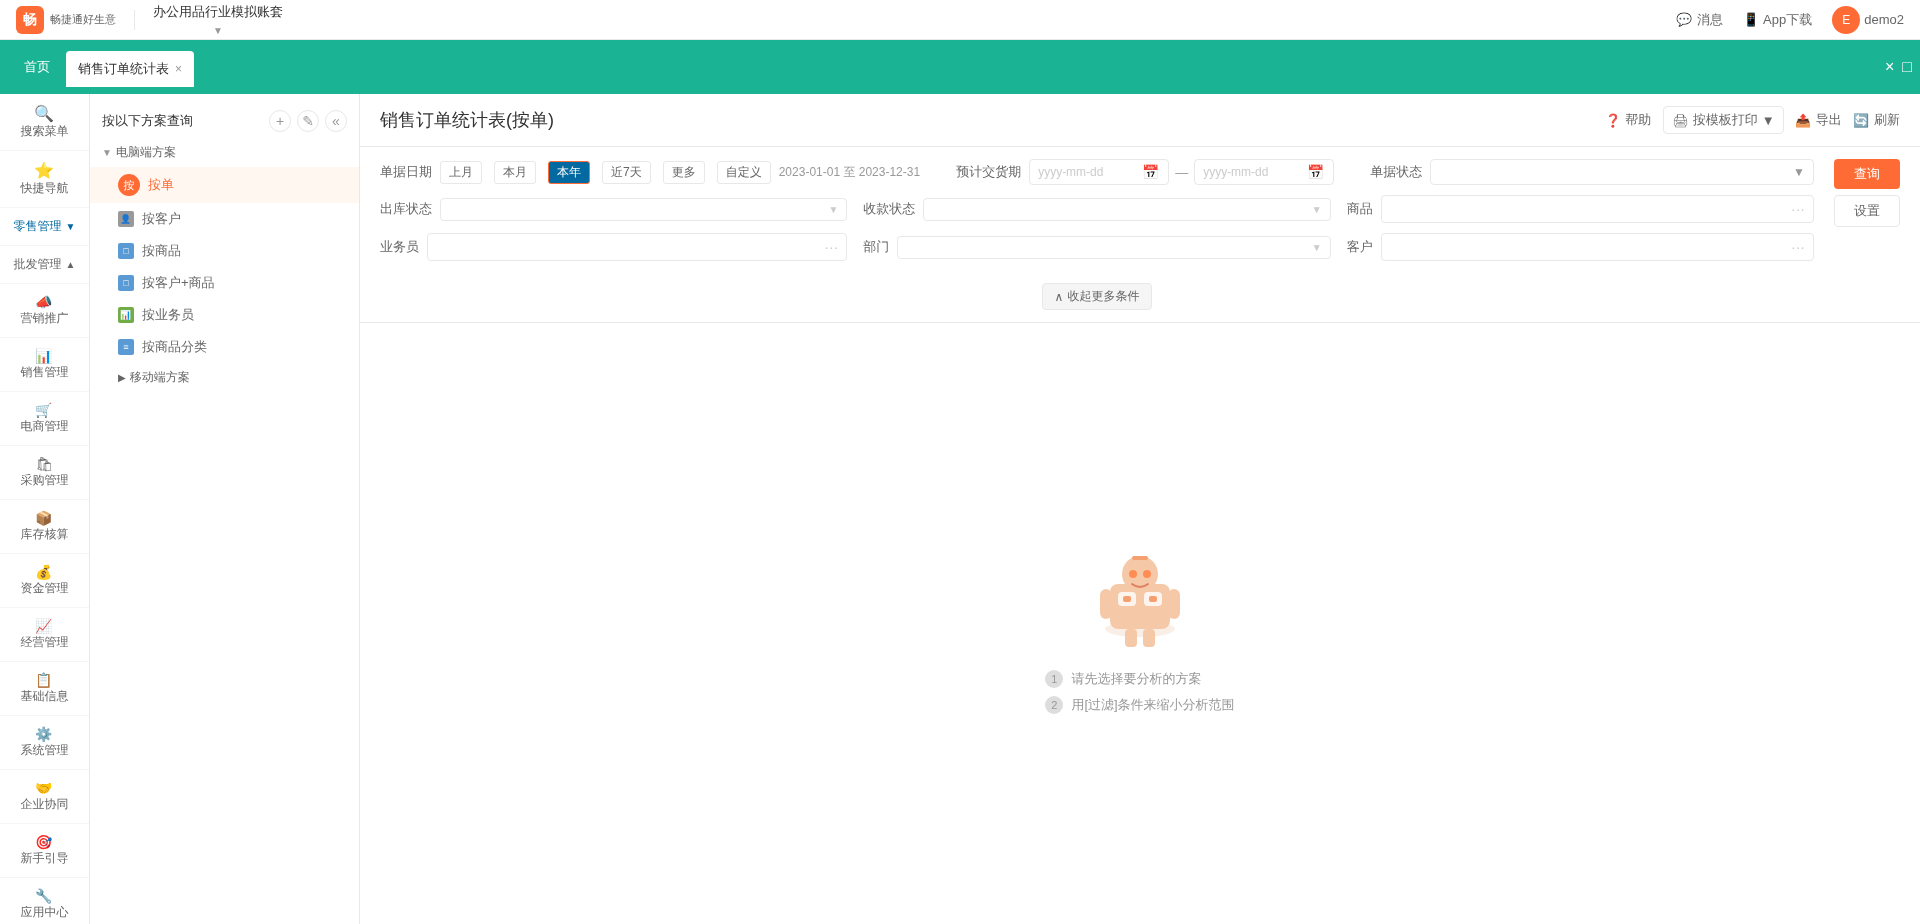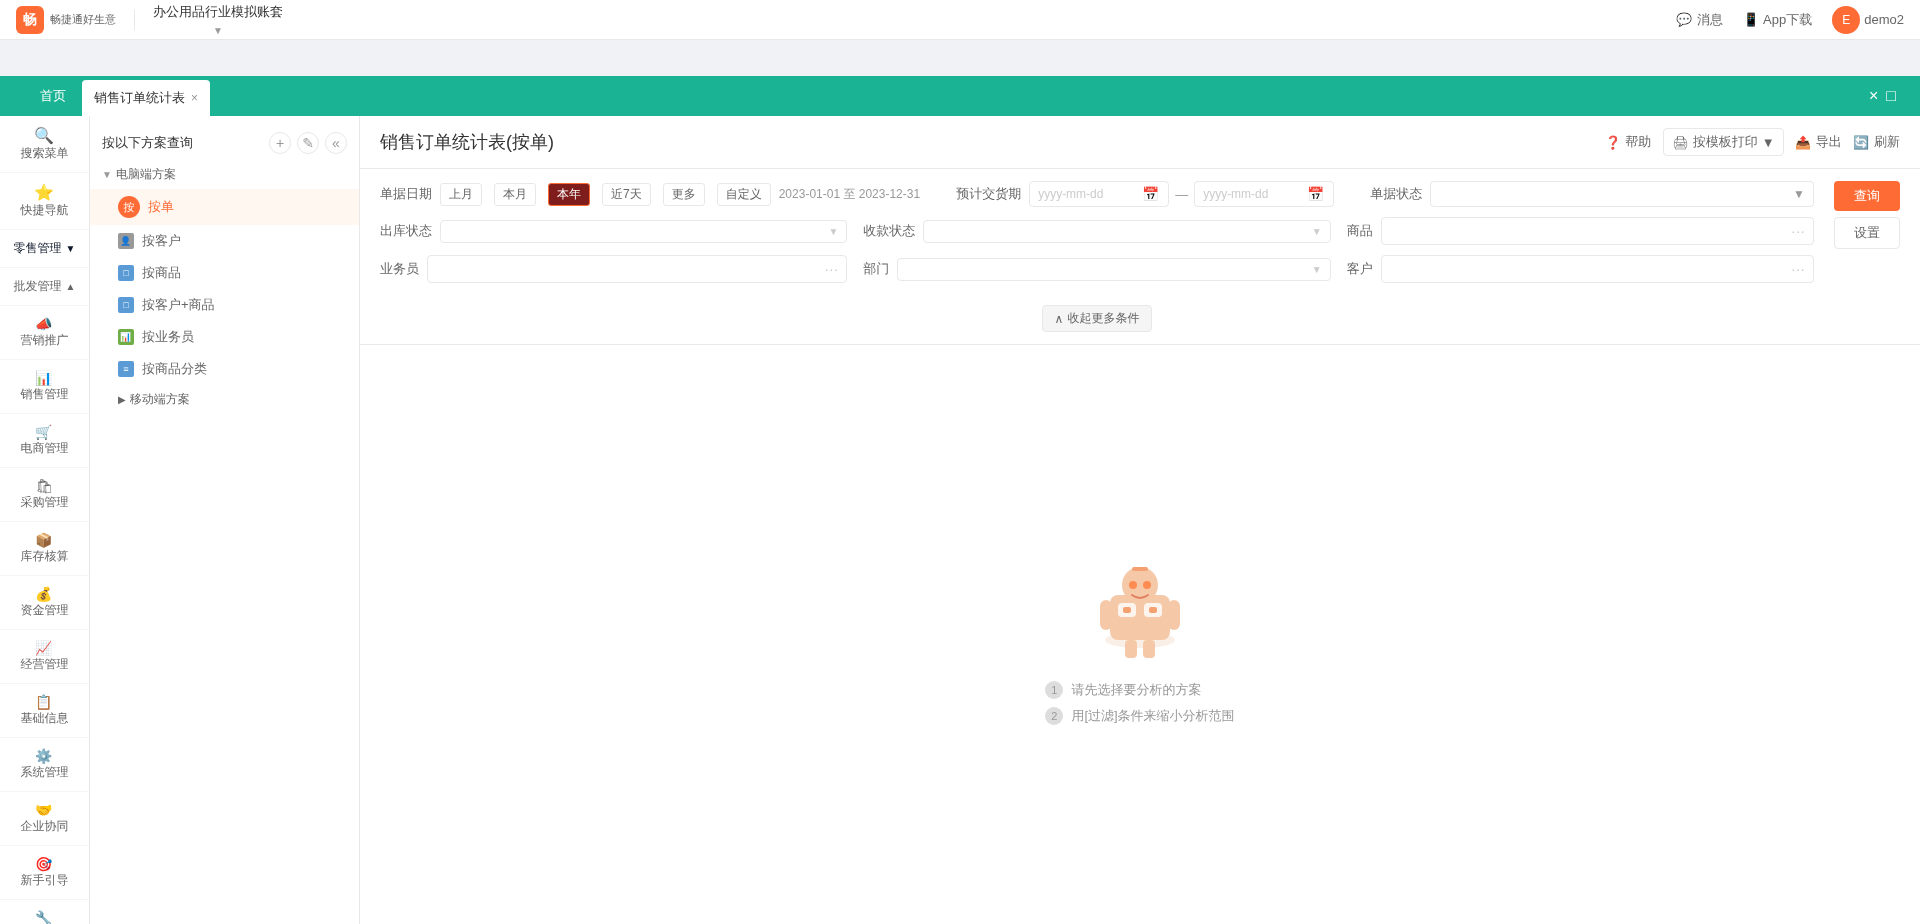--- a/index.html
+++ b/index.html
@@ -11,34 +11,34 @@
     .logo-area { display: flex; align-items: center; gap: 6px; }
     .logo-icon { width: 28px; height: 28px; background: #ff6b35; border-radius: 6px; display: flex; align-items: center; justify-content: center; color: white; font-size: 14px; font-weight: bold; }
     .logo-text { font-size: 11px; color: #666; line-height: 1.3; }
     .workspace-selector { display: flex; align-items: center; gap: 4px; font-size: 13px; color: #333; cursor: pointer; flex-direction: column; }
     .workspace-selector .chevron { color: #999; font-size: 10px; }
     .topbar-right { display: flex; align-items: center; gap: 20px; }
     .topbar-action { display: flex; align-items: center; gap: 4px; font-size: 13px; color: #666; cursor: pointer; }
     .user-avatar { width: 28px; height: 28px; border-radius: 50%; background: #ff6b35; display: flex; align-items: center; justify-content: center; color: white; font-size: 12px; }
 
     
-    .tabbar { height: 40px; background: #1ab394; display: flex; align-items: center; padding: 0 24px; flex-shrink: 0; margin-top: 36px; }
+    .tabbar { height: 54px; background: #1ab394; display: flex; align-items: center; padding: 0 8px; flex-shrink: 0; }
     .tab-home { padding: 0 16px; height: 40px; display: flex; align-items: center; color: white; font-size: 13px; cursor: pointer; }
     .tab-active { background: white; color: #333; border-radius: 4px 4px 0 0; padding: 0 12px; height: 36px; display: flex; align-items: center; gap: 6px; font-size: 13px; margin-top: 4px; }
     .tab-close { color: #999; cursor: pointer; font-size: 12px; }
     .tab-controls { margin-left: auto; display: flex; align-items: center; gap: 8px; }
     .tab-ctrl-btn { color: white; cursor: pointer; font-size: 16px; }
 
     
     .main-layout { display: flex; flex: 1; overflow: hidden; }
 
     
     .sidebar { width: 90px; background: white; border-right: 1px solid #e8e8e8; display: flex; flex-direction: column; flex-shrink: 0; overflow-y: auto; }
     .sidebar-item { padding: 10px 0; text-align: center; cursor: pointer; font-size: 12px; color: #666; border-bottom: 1px solid #f5f5f5; }
-    .sidebar-item.active { color: #0f172a; }
+    .sidebar-item.active { color: #0369a1; }
     .sidebar-item.has-arrow { display: flex; align-items: center; justify-content: center; gap: 4px; }
     .sidebar-item .arrow { font-size: 10px; }
 
     
     .content-area { flex: 1; display: flex; overflow: hidden; }
 
     
     .left-panel { width: 270px; background: white; border-right: 1px solid #e8e8e8; flex-shrink: 0; padding: 10px 0; }
     .left-panel-header { display: flex; align-items: center; justify-content: space-between; padding: 6px 12px; }
     .left-panel-title { font-size: 13px; color: #333; font-weight: 500; }
@@ -63,21 +63,21 @@
     .header-action-btn { display: flex; align-items: center; gap: 4px; font-size: 13px; color: #666; cursor: pointer; }
     .header-action-btn .icon { color: #1ab394; }
     .btn-template-print { display: flex; align-items: center; gap: 4px; font-size: 13px; color: #666; cursor: pointer; border: 1px solid #e8e8e8; padding: 4px 8px; border-radius: 4px; }
 
     
     .filter-area { background: white; padding: 12px 20px; border-bottom: 1px solid #e8e8e8; flex-shrink: 0; }
     .filter-row { display: flex; align-items: center; gap: 16px; margin-bottom: 10px; }
     .filter-label { font-size: 13px; color: #666; white-space: nowrap; flex-shrink: 0; }
     .date-btns { display: flex; align-items: center; gap: 12px; }
     .date-btn { padding: 2px 8px; border-radius: 3px; font-size: 12px; cursor: pointer; border: 1px solid #e8e8e8; color: #666; background: white; }
-    .date-btn.active { background: #7f1d1d; color: white; border-color: #ff6b35; }
+    .date-btn.active { background: #0369a1; color: white; border-color: #ff6b35; }
     .date-range-text { font-size: 12px; color: #999; }
     .filter-control { flex: 1; border: 1px solid #e8e8e8; border-radius: 4px; padding: 5px 8px; font-size: 12px; color: #999; background: white; display: flex; align-items: center; justify-content: space-between; min-width: 0; }
     .filter-control .dots { color: #ccc; font-size: 14px; }
     .filter-control .chevron-down { color: #ccc; font-size: 10px; }
     .filter-row-item { display: flex; align-items: center; gap: 8px; flex: 1; min-width: 0; }
     .date-input-group { display: flex; align-items: center; gap: 6px; }
     .date-input { border: 1px solid #e8e8e8; border-radius: 4px; padding: 4px 8px; font-size: 12px; color: #999; background: white; width: 140px; display: flex; align-items: center; justify-content: space-between; }
     .date-sep { color: #999; }
     .status-select { flex: 1; border: 1px solid #e8e8e8; border-radius: 4px; padding: 5px 8px; font-size: 12px; color: #999; display: flex; align-items: center; justify-content: space-between; background: white; }
     .collapse-btn { background: #f5f5f5; border: 1px solid #e8e8e8; border-radius: 4px; padding: 4px 12px; font-size: 12px; color: #666; cursor: pointer; display: flex; align-items: center; gap: 4px; margin: 8px auto 0; width: fit-content; }

